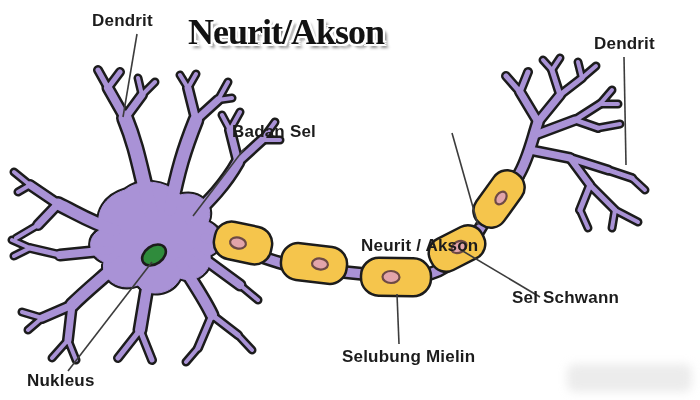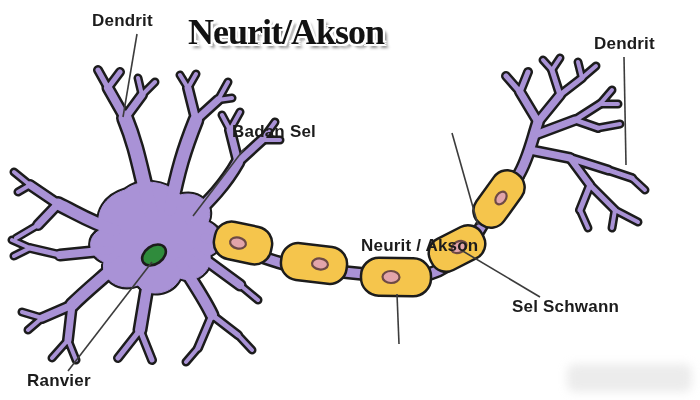--- a/index.html
+++ b/index.html
@@ -116,17 +116,18 @@
       <line class="ptr" x1="152" y1="262" x2="68" y2="371"></line>
     </g>
   </svg>
 
   <div class="title">Neurit/Akson</div>
 
   <div class="lbl" style="left:92px;top:11px;">Dendrit</div>
   <div class="lbl" style="left:224px;top:122px;margin-left:8px;">Badan Sel</div>
   <div class="lbl" style="left:594px;top:34px;">Dendrit</div>
   <div class="lbl" style="left:321px;top:236px;margin-left:40px;">Neurit / Akson</div>
-  <div class="lbl" style="left:512px;top:297px;">Sel Schwann</div>
-  <div class="lbl" style="left:27px;top:371px;">Ranvier</div>
+  <div class="lbl" style="left:512px;top:288px;">Sel Schwann</div>
+  <div class="lbl" style="left:342px;top:347px;">Selubung Mielin</div>
+  <div class="lbl" style="left:27px;top:371px;">Nukleus</div>
 
   <div class="watermark"></div>
 </div>
 
 </body></html>

